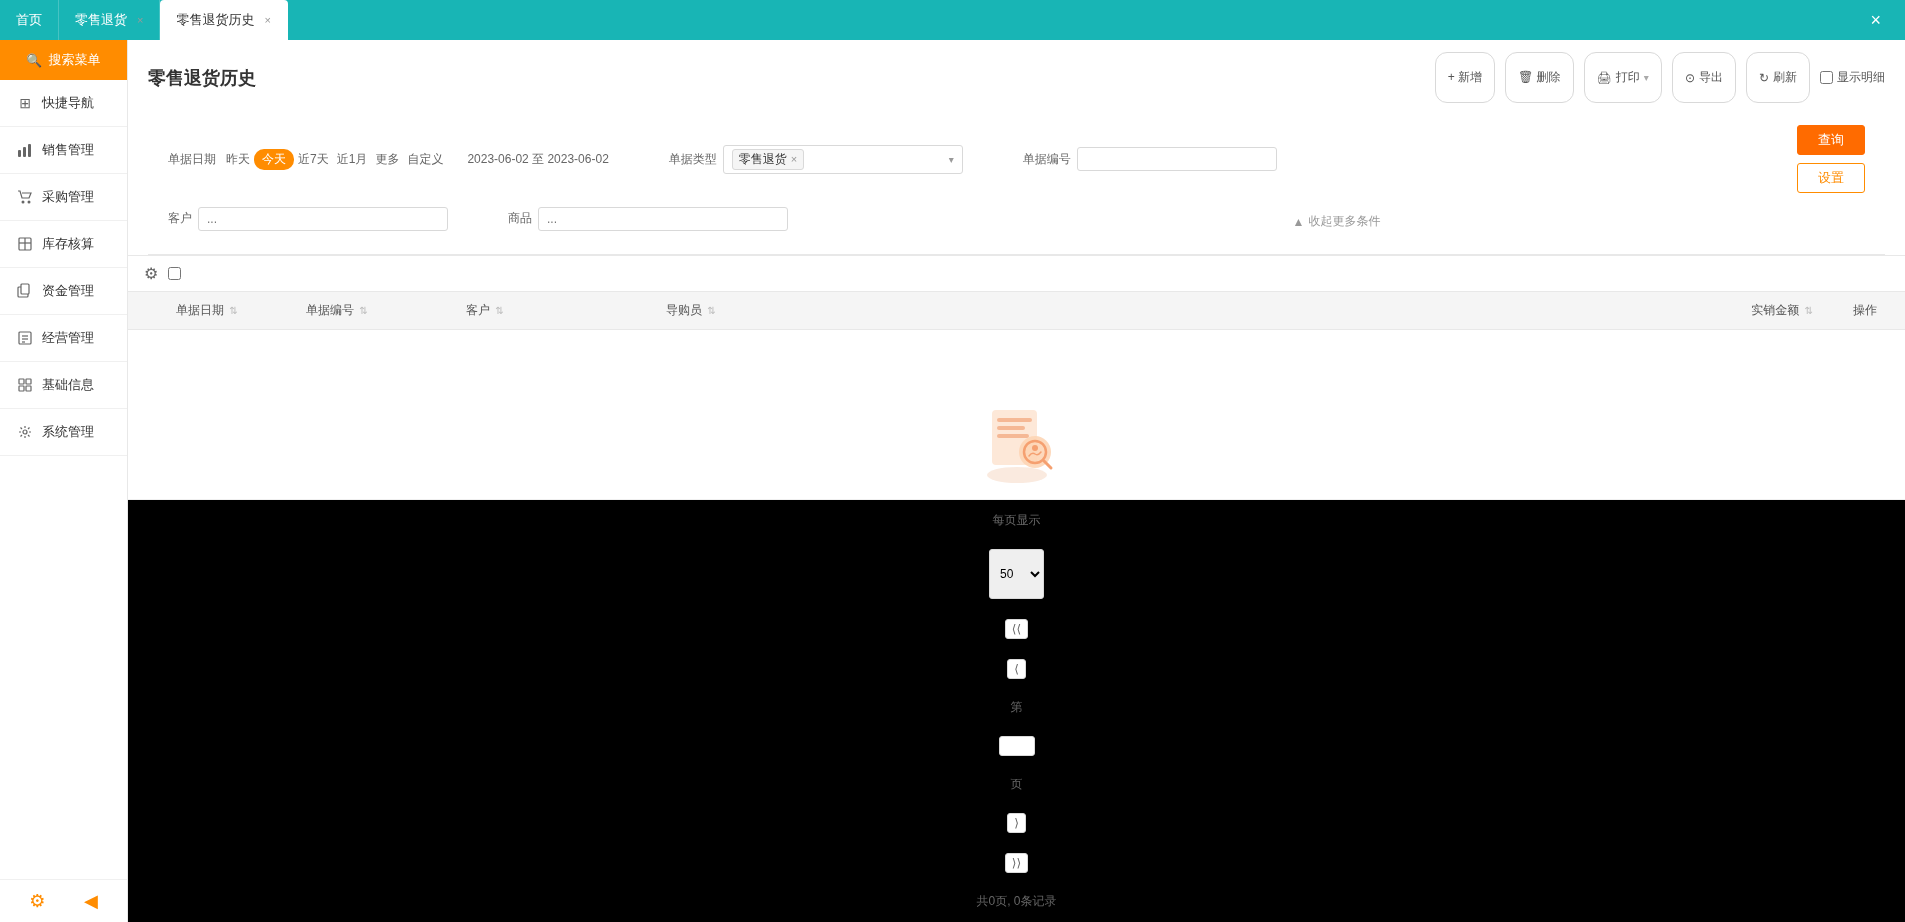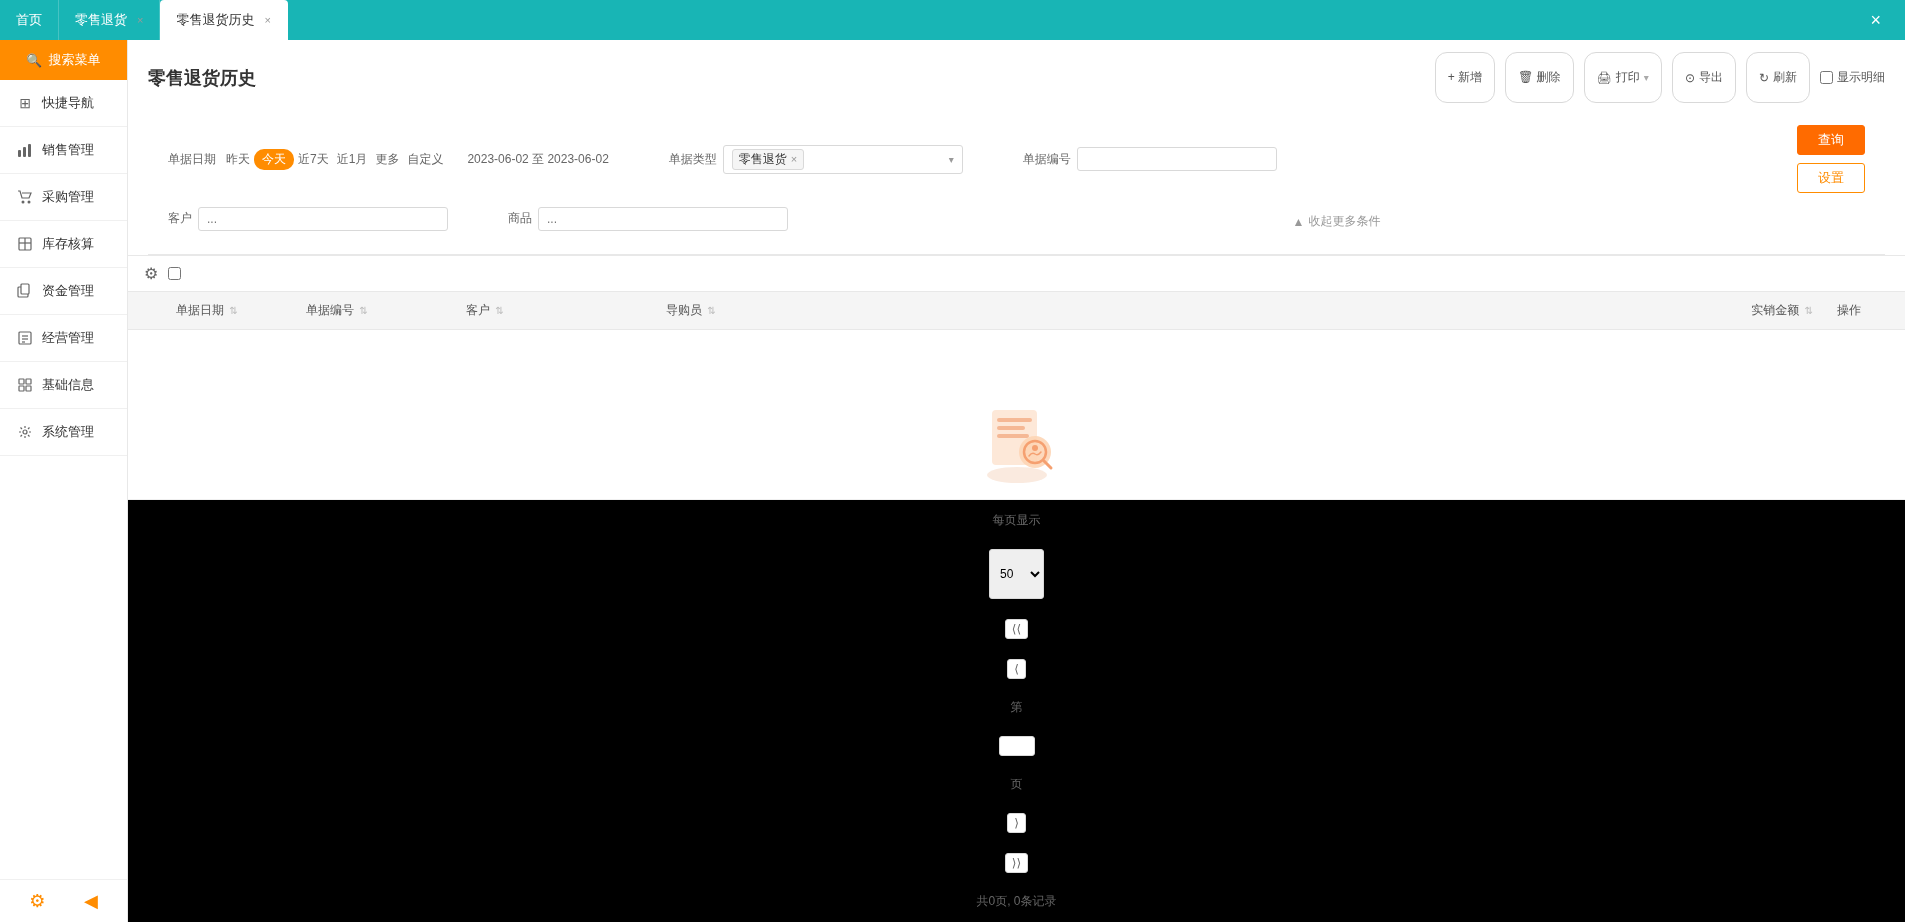--- a/index.html
+++ b/index.html
@@ -330,21 +330,21 @@
       color: #bbb;
       font-size: 10px;
       margin-left: 2px;
     }
     .col-checkbox { width: 36px; }
     .col-date { width: 130px; }
     .col-num { width: 160px; }
     .col-customer { width: 200px; }
     .col-guide { width: 150px; }
     .col-amount { width: 120px; text-align: right; }
-    .col-action { width: 80px; }
+    .col-action { width: 80px; text-align: center; }
 
     
     .empty-state {
       flex: 1;
       display: flex;
       flex-direction: column;
       align-items: center;
       justify-content: center;
       padding: 60px 0;
     }

